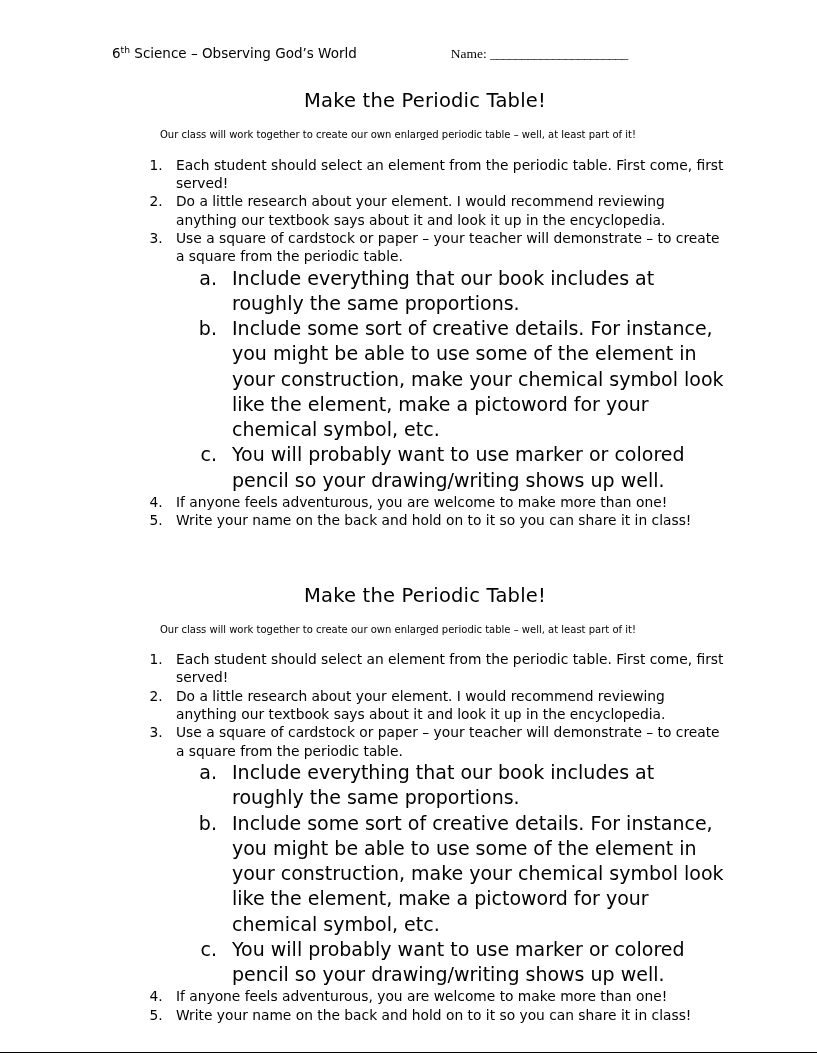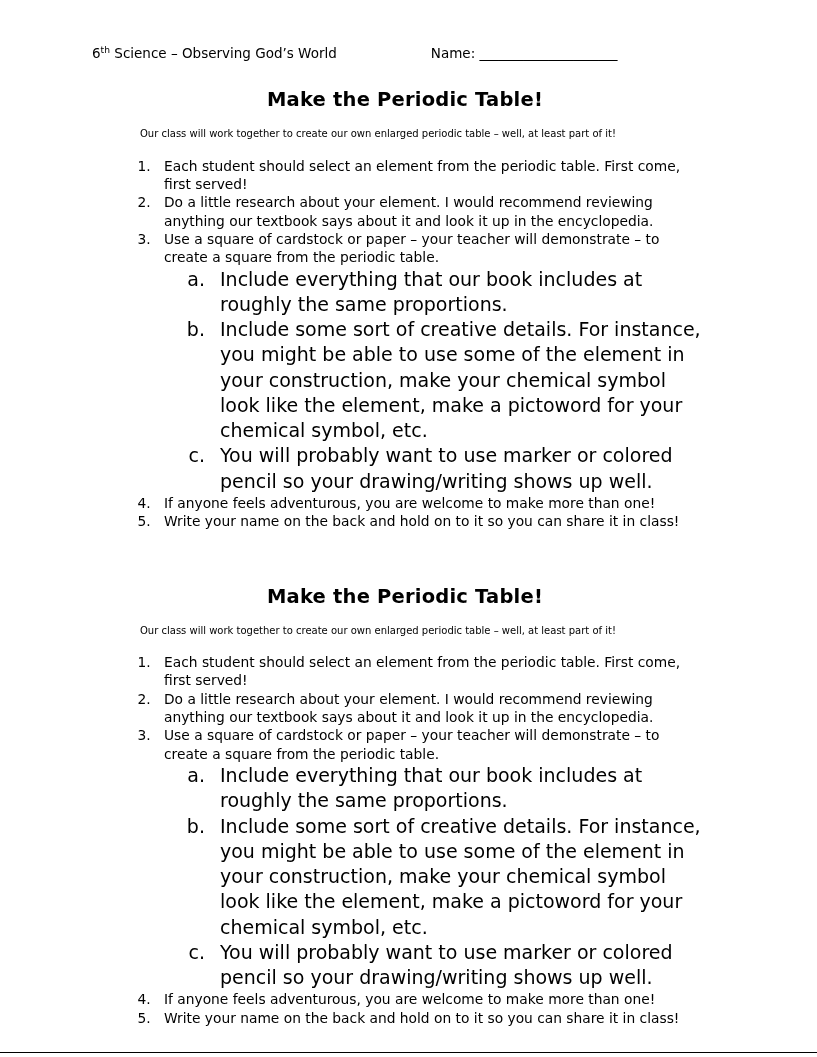--- a/index.html
+++ b/index.html
@@ -23,21 +23,21 @@
     position: absolute;
     left: 0;
     right: 0;
     bottom: 4px;
     height: 1px;
     background: #000000;
   }
 
   .content {
     position: absolute;
-    left: 92px;
+    left: 112px;
     top: 44px;
     width: 626px;
   }
 
   
   .doc-header {
     display: flex;
     align-items: baseline;
     font-size: 13.5px;
     line-height: 1.35;
@@ -47,49 +47,50 @@
     white-space: nowrap;
   }
   .doc-header .course sup {
     font-size: 0.68em;
     vertical-align: super;
     line-height: 0;
   }
   .doc-header .name-block {
     margin-left: 94px;
     white-space: nowrap;
+    font-family: Liberation Serif, serif;
   }
   .doc-header .name-rule {
     letter-spacing: -0.5px;
   }
 
   
   .section {
     margin-top: 0;
   }
   .section + .section {
     margin-top: 54px;
   }
   .section-title {
     text-align: center;
     font-size: 19.5px;
-    font-weight: bold;
+    font-weight: normal;
     letter-spacing: 0.2px;
     margin: 0 0 16px 0;
   }
   .intro {
     font-size: 10px;
     line-height: 1.33;
     text-indent: 48px;
     margin: 0 0 14px 0;
   }
 
   ol.level1 {
     list-style-type: decimal;
-    margin: 16px;
+    margin: 8px;
     padding-left: 47px;
     font-size: 13.8px;
     line-height: 1.33;
   }
   ol.level1 > li {
     padding-left: 9px;
     margin: 0;
   }
   ol.level2 {
     list-style-type: lower-alpha;

